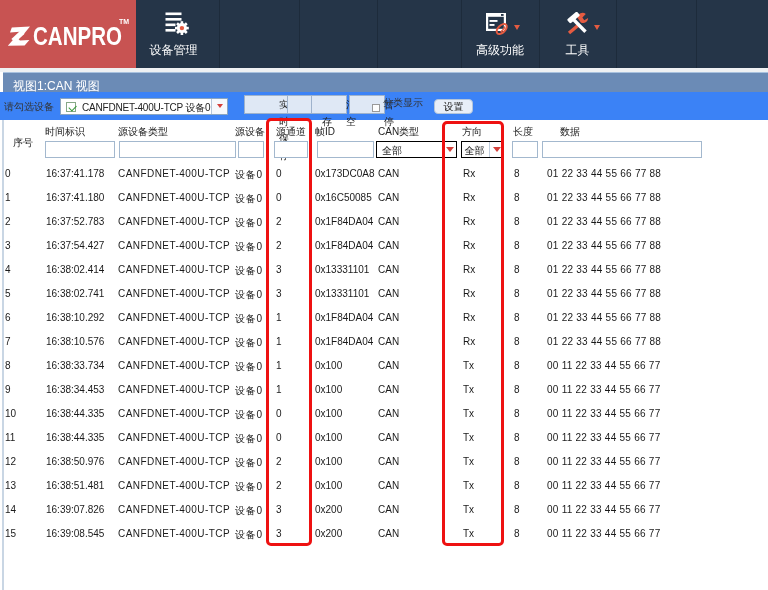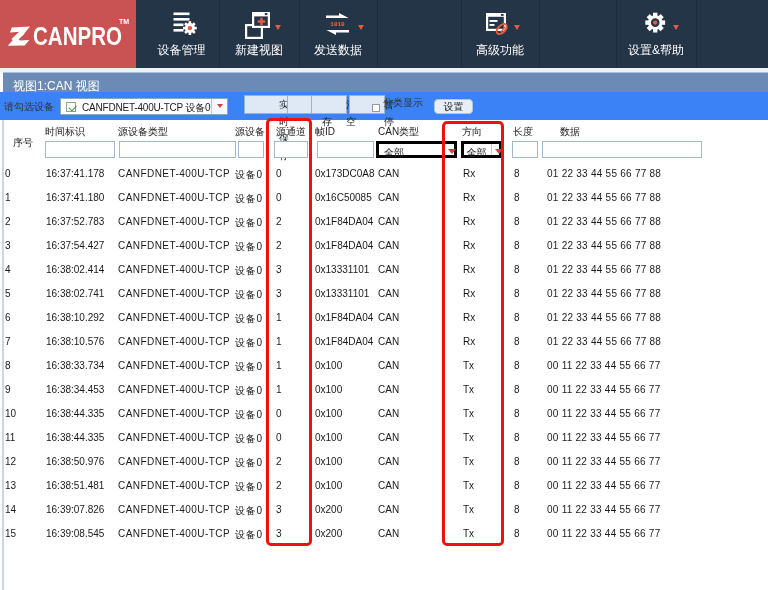--- a/index.html
+++ b/index.html
@@ -32,21 +32,21 @@
 #combo .dd:after { content:""; position:absolute; left:4.5px; top:5px; border-left:3.5px solid transparent; border-right:3.5px solid transparent; border-top:4.5px solid #d43f3a; }
 .btn { position:absolute; top:3px; height:19px; background:#dfe8f5; border:1px solid #9eb2cc; font-size:10px; color:#222; text-align:right; line-height:17px;padding-left:34px; }
 #chk2 { position:absolute; left:372px; top:12px; width:8px; height:8px; border:1px solid #999; background:#fdfdfd; }
 #chk2lbl { position:absolute; left:383px; top:4px; font-size:10px; color:#333; }
 #btnset { position:absolute; left:434px; top:7px; width:39px; height:15px; background:#e8eef8; border:1px solid #b4c5da; border-radius:4px; font-size:10px; color:#222; text-align:center; line-height:13px; }
 #pborder { position:absolute; left:2px; top:120px; width:2px; height:470px; background:#c9d6e4; }
 
 #thead { position:absolute; left:0; top:120px; width:768px; height:42px; }
 #thead .hl { position:absolute; top:5px; font-size:10px; color:#222; white-space:nowrap; }
 #thead .fi { position:absolute; top:21px; height:17px; background:#fff; border:1px solid #a3b8ce; }
-.ddbox { position:absolute; top:21px; height:17px; background:#fff; border:3px solid #000000; font-size:10px; color:#222; }
+.ddbox { position:absolute; top:21px; height:17px; background:#fff; border:1px solid #000000; font-size:10px; color:#222; }
 .ddbox .t { position:absolute; left:5px; top:2px; }
 .ddbox .a { position:absolute; top:0; bottom:0; border-left:1px solid #c0cede; }
 .ddbox .a:after { content:""; position:absolute; left:3px; top:5px; border-left:4px solid transparent; border-right:4px solid transparent; border-top:5px solid #d43f3a; }
 
 
 #rows { position:absolute; left:0; top:162px; width:768px; }
 .row { position:relative; width:768px; height:24px; font-size:10px; color:#1a1a1a; }
 .row span { position:absolute; top:6px; white-space:nowrap; }
 .c0 { left:5px; } .c1 { left:46px; } .c2 { left:118px; letter-spacing:0.45px; } .c3 { left:235px; letter-spacing:0.8px; }
 .c4 { left:276px; } .c5 { left:315px; } .c6 { left:378px; } .c7 { left:463px; }
@@ -75,98 +75,74 @@
     </div>
 
     <div class="tsep" style="left:219px"></div>
     <div class="tsep" style="left:299px"></div>
     <div class="tsep" style="left:377px"></div>
     <div class="tsep" style="left:461px"></div>
     <div class="tsep" style="left:539px"></div>
     <div class="tsep" style="left:616px"></div>
     <div class="tsep" style="left:696px"></div>
 
-    <div class="titem" style="left:140px; width:83px;padding-left:32px;">
+    <div class="titem" style="left:132px; width:83px;padding-left:32px;">
       <svg class="ticon" style="left:33px; top:12px;" width="25" height="24" viewBox="0 0 25 24">
         <rect x="0.5" y="0.5" width="16" height="2.6" fill="#fff"></rect>
         <rect x="0.5" y="6" width="16" height="2.6" fill="#fff"></rect>
         <rect x="0.5" y="11.5" width="10" height="2.6" fill="#fff"></rect>
         <rect x="0.5" y="17" width="10" height="2.6" fill="#fff"></rect>
         <g transform="translate(16.9,16.1)">
           <g fill="#fff">
             <rect x="-1.3" y="-6.9" width="2.6" height="13.8"></rect>
             <rect x="-1.3" y="-6.9" width="2.6" height="13.8" transform="rotate(45)"></rect>
             <rect x="-1.3" y="-6.9" width="2.6" height="13.8" transform="rotate(90)"></rect>
             <rect x="-1.3" y="-6.9" width="2.6" height="13.8" transform="rotate(135)"></rect>
           </g>
           <circle r="5" fill="#fff"></circle>
           <circle r="2.2" fill="#e55b41"></circle>
         </g>
       </svg>
       <div class="tlabel">设备管理</div>
     </div>
 
-    <div class="titem" style="left:219px; width:80px;">
-      <svg class="ticon" style="left:26px; top:12px;" width="25" height="28" viewBox="0 0 25 28">
-        <rect x="1.1" y="13.1" width="15.8" height="12.8" fill="none" stroke="#fff" stroke-width="2.2"></rect>
-        <rect x="7" y="0" width="18" height="16" fill="#253548"></rect>
-        <rect x="8.1" y="1.1" width="15.8" height="13.8" fill="none" stroke="#fff" stroke-width="2.2"></rect>
-        <rect x="7" y="0" width="18" height="4.4" fill="#fff"></rect>
-        <rect x="19.8" y="1.1" width="2.6" height="2" fill="#253548"></rect>
-        <path d="M12.7 8.3 h2.6 v-2.6 h2.4 v2.6 h2.6 v2.4 h-2.6 v2.6 h-2.4 v-2.6 h-2.6 z" fill="#e55b41"></path>
-      </svg>
-      <div class="tarrow" style="left:56px;"></div>
-      <div class="tlabel">新建视图</div>
-    </div>
-
-    <div class="titem" style="left:299px; width:78px;">
-      <svg class="ticon" style="left:27px; top:13px;" width="23" height="22" viewBox="0 0 23 22">
-        <path d="M0 2.4 h13 v-2.4 l9.6 5 h-22.6 z" fill="#fff"></path>
-        <path d="M23 19.6 h-13 v2.4 l-9.6 -5 h22.6 z" fill="#fff"></path>
-        <text x="11.5" y="12.8" font-size="6" fill="#f4663f" text-anchor="middle" font-family="Liberation Mono" font-weight="bold">1010</text>
-      </svg>
-      <div class="tarrow" style="left:59px;"></div>
-      <div class="tlabel">发送数据</div>
-    </div>
+
 
 
     <div class="titem" style="left:461px; width:78px;">
       <svg class="ticon" style="left:25px; top:13px;" width="26" height="24" viewBox="0 0 26 24">
         <rect x="1.1" y="1.1" width="17.8" height="15.8" fill="none" stroke="#fff" stroke-width="2.2"></rect>
         <rect x="0" y="0" width="20" height="3.8" fill="#fff"></rect>
         <rect x="15" y="1" width="2.6" height="1.9" fill="#253548"></rect>
         <rect x="3.5" y="7" width="8" height="1.9" fill="#fff"></rect>
         <rect x="3.5" y="11" width="5" height="1.9" fill="#fff"></rect>
         <g transform="translate(15.7,16) rotate(45)">
           <ellipse rx="3.6" ry="6.2" fill="none" stroke="#e55b41" stroke-width="2"></ellipse>
           <path d="M0 -3.5 a1.4 1.4 0 0 1 1.4 1.4 v5" fill="none" stroke="#e55b41" stroke-width="1.3"></path>
         </g>
       </svg>
       <div class="tarrow" style="left:53px;"></div>
       <div class="tlabel">高级功能</div>
     </div>
 
-
-    <div class="titem" style="left:616px; width:80px;">
-      <svg class="ticon" style="left:29px; top:11px;" width="21" height="23" viewBox="0 0 21 23">
-        <g transform="translate(10.2,11.6)">
-          <g fill="#fff">
-            <rect x="-2.2" y="-9.9" width="4.4" height="19.8"></rect>
-            <rect x="-2.2" y="-9.9" width="4.4" height="19.8" transform="rotate(45)"></rect>
-            <rect x="-2.2" y="-9.9" width="4.4" height="19.8" transform="rotate(90)"></rect>
-            <rect x="-2.2" y="-9.9" width="4.4" height="19.8" transform="rotate(135)"></rect>
-          </g>
-          <circle r="7.3" fill="#fff"></circle>
-          <circle r="4.3" fill="#253548"></circle>
-          <circle r="2.1" fill="#e55b41"></circle>
+    <div class="titem" style="left:539px; width:77px;">
+      <svg class="ticon" style="left:27px; top:12px;" width="23" height="23" viewBox="0 0 23 23">
+        <line x1="3" y1="21" x2="12" y2="13.5" stroke="#e55b41" stroke-width="3.4"></line>
+        <g fill="#e55b41">
+          <path d="M11.5 5.8 A5 5 0 0 1 19.8 2.1 L16.4 5.4 L18.3 8.3 L22.1 6.1 A5 5 0 0 1 14.8 10.5 Z"></path>
+        </g>
+        <line x1="7" y1="7" x2="19.5" y2="19.8" stroke="#fff" stroke-width="3.4"></line>
+        <g transform="rotate(-40 7.5 5.5)">
+          <rect x="1" y="2.8" width="13" height="5.4" rx="1.5" fill="#fff"></rect>
         </g>
       </svg>
-      <div class="tarrow" style="left:57px;"></div>
-      <div class="tlabel">设置&amp;帮助</div>
-    </div>
+      <div class="tarrow" style="left:55px;"></div>
+      <div class="tlabel">工具</div>
+    </div>
+
   </div>
 
   <div id="gapstrip"></div>
   <div id="viewbar">
       <span>视图1:CAN 视图</span>
     </div>
 
   <div id="toolrow">
     <div class="lbl">请勾选设备</div>
     <div id="combo">

